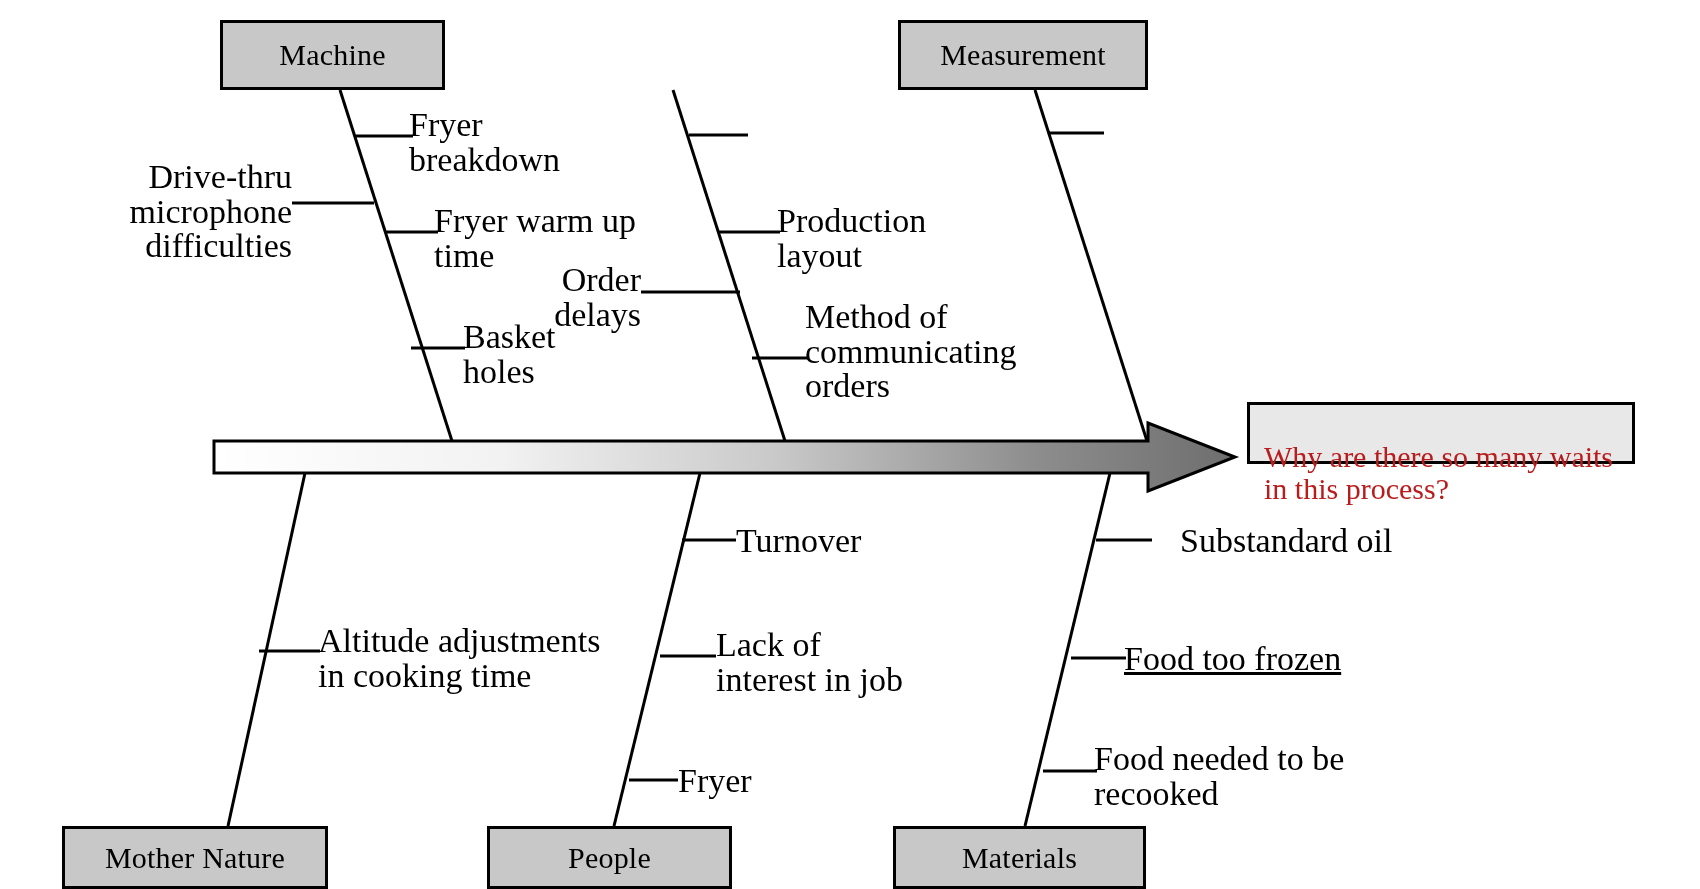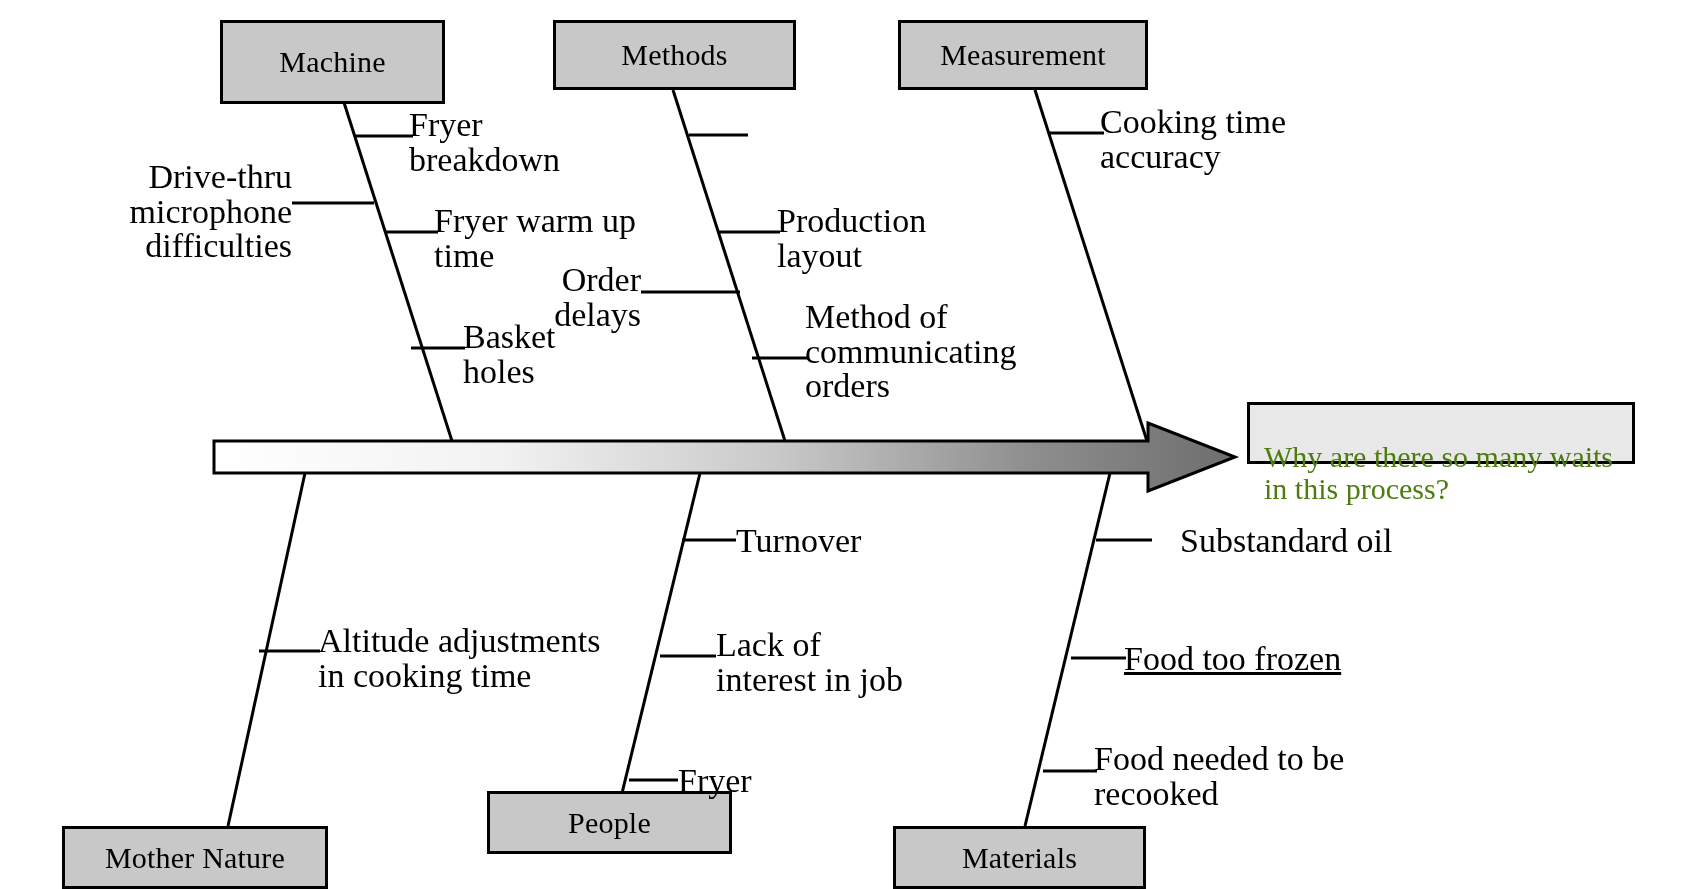--- a/index.html
+++ b/index.html
@@ -49,21 +49,21 @@
     left: 1247px;
     top: 402px;
     width: 388px;
     height: 62px;
     background: #e8e8e8;
     border: 3px solid #000000;
     box-sizing: border-box;
     padding: 4px 12px 0 14px;
     font-size: 30px;
     line-height: 1.07;
-    color: #4d7c0f;
+    color: #b91c1c;
     white-space: pre-line;
   }
 </style>
 </head>
 <body>
 
 <div id="stage">
 
   <svg id="lines" viewBox="0 0 1700 889">
     <defs>
@@ -112,34 +112,31 @@
 
     <line x1="682" y1="540" x2="736" y2="540" stroke="#000" stroke-width="3"></line>
     <line x1="660" y1="656" x2="716" y2="656" stroke="#000" stroke-width="3"></line>
     <line x1="629" y1="780" x2="678" y2="780" stroke="#000" stroke-width="3"></line>
 
     <line x1="1096" y1="540" x2="1152" y2="540" stroke="#000" stroke-width="3"></line>
     <line x1="1071" y1="658" x2="1126" y2="658" stroke="#000" stroke-width="3"></line>
     <line x1="1043" y1="771" x2="1097" y2="771" stroke="#000" stroke-width="3"></line>
   </svg>
 
-  <div class="catbox" style="left:220px; top:20px; width:225px; height:84px;">
+  <div class="catbox" style="left:220px; top:20px; width:225px; height:70px;">
     <span>Machine</span>
-  </div>
-  <div class="catbox" style="left:553px; top:20px; width:243px; height:70px;">
-    <span>Methods</span>
   </div>
   <div class="catbox" style="left:898px; top:20px; width:250px; height:70px;">
     <span>Measurement</span>
   </div>
 
   <div class="catbox" style="left:62px; top:826px; width:266px; height:63px;">
     <span>Mother Nature</span>
   </div>
-  <div class="catbox" style="left:487px; top:791px; width:245px; height:63px;">
+  <div class="catbox" style="left:487px; top:826px; width:245px; height:63px;">
     <span>People</span>
   </div>
   <div class="catbox" style="left:893px; top:826px; width:253px; height:63px;">
     <span>Materials</span>
   </div>
 
   <div class="cause right" style="left:409px; top:108px;">Fryer
 breakdown</div>
   <div class="cause left" style="left:30px; top:160px; width:262px;">Drive-thru
 microphone
@@ -150,22 +147,20 @@
 holes</div>
 
   <div class="cause right" style="left:777px; top:204px;">Production
 layout</div>
   <div class="cause left" style="left:540px; top:263px; width:101px;">Order
 delays</div>
   <div class="cause right" style="left:805px; top:300px;">Method of
 communicating
 orders</div>
 
-  <div class="cause right" style="left:1100px; top:105px;">Cooking time
-accuracy</div>
 
   <div class="cause right" style="left:318px; top:624px;">Altitude adjustments
 in cooking time</div>
 
   <div class="cause right" style="left:736px; top:524px;">Turnover</div>
   <div class="cause right" style="left:716px; top:628px;">Lack of
 interest in job</div>
   <div class="cause right" style="left:678px; top:764px;">Fryer</div>
 
   <div class="cause right" style="left:1180px; top:524px;">Substandard oil</div>

